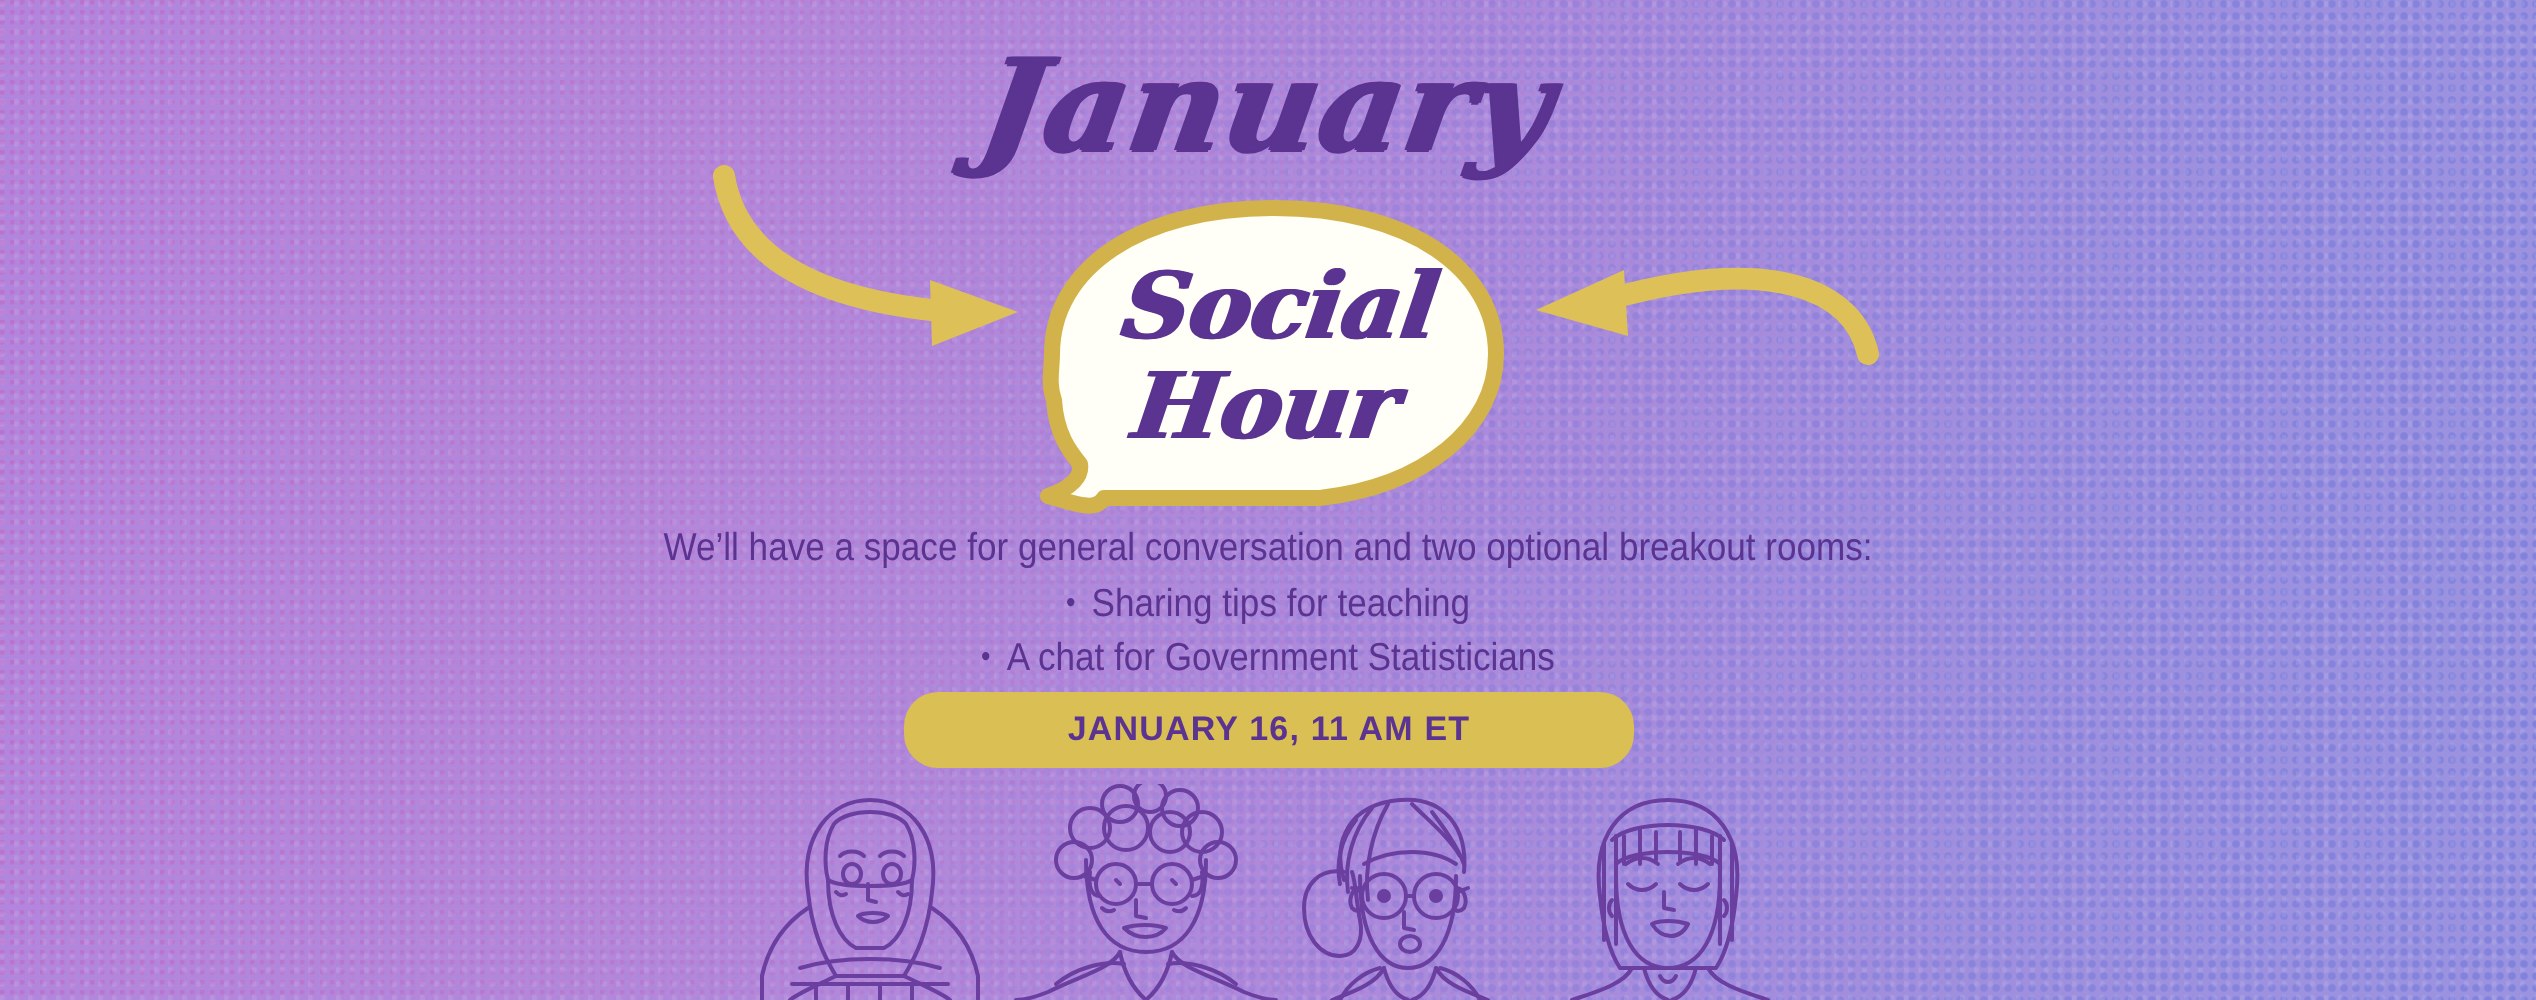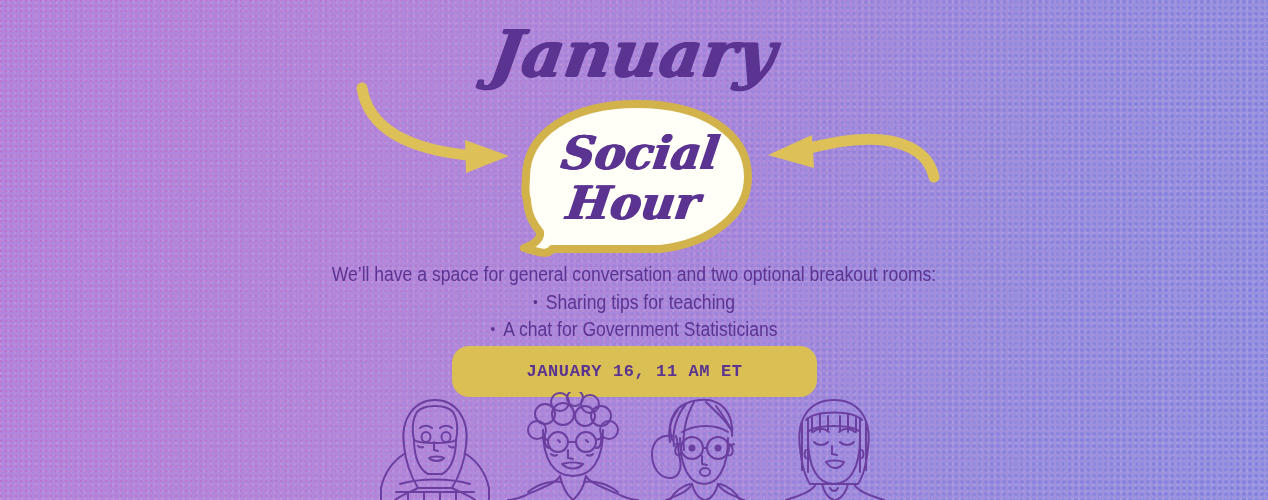--- a/index.html
+++ b/index.html
@@ -73,25 +73,25 @@
     font-size:19px;font-weight:400;line-height:1.26;
     transform:scaleX(.9);
   }
   .body-copy .lead{font-size:19.5px;}
   .body-copy ul{list-style:none;margin:2px 0 0;padding:0;}
   .body-copy li{font-size:19.5px;margin-top:3px;}
   .body-copy li::before{content:"\2022";margin-right:9px;font-size:15px;vertical-align:2px;}
 
   
   .date-pill{
-    position:absolute;left:452px;top:346px;width:365px;height:51px;
+    position:absolute;left:452px;top:346px;width:365px;height:38px;
     background:#d9bf54;border-radius:17px;
     display:flex;align-items:center;justify-content:center;
     color:#5b3391;font-weight:bold;font-size:17px;letter-spacing:.6px;
-    font-family:Liberation Mono, monospace;
+    font-family:Liberation Sans, sans-serif;
   }
 
   
   .figures{position:absolute;left:0;top:392px;width:1268px;height:108px;}
 </style>
 </head>
 <body>
 
 <div class="banner">
 

